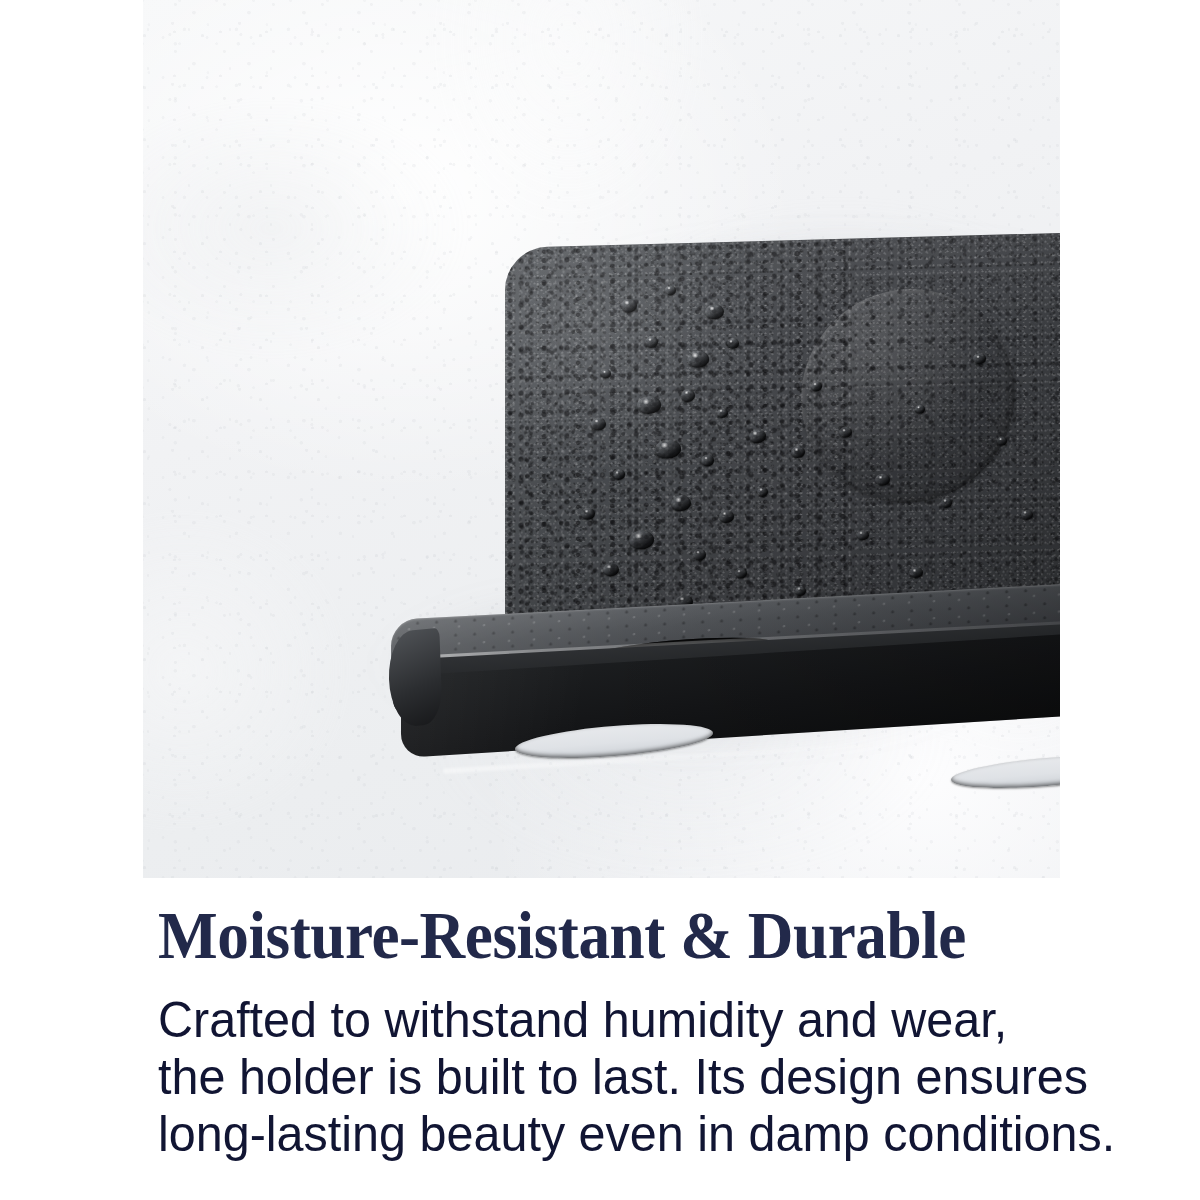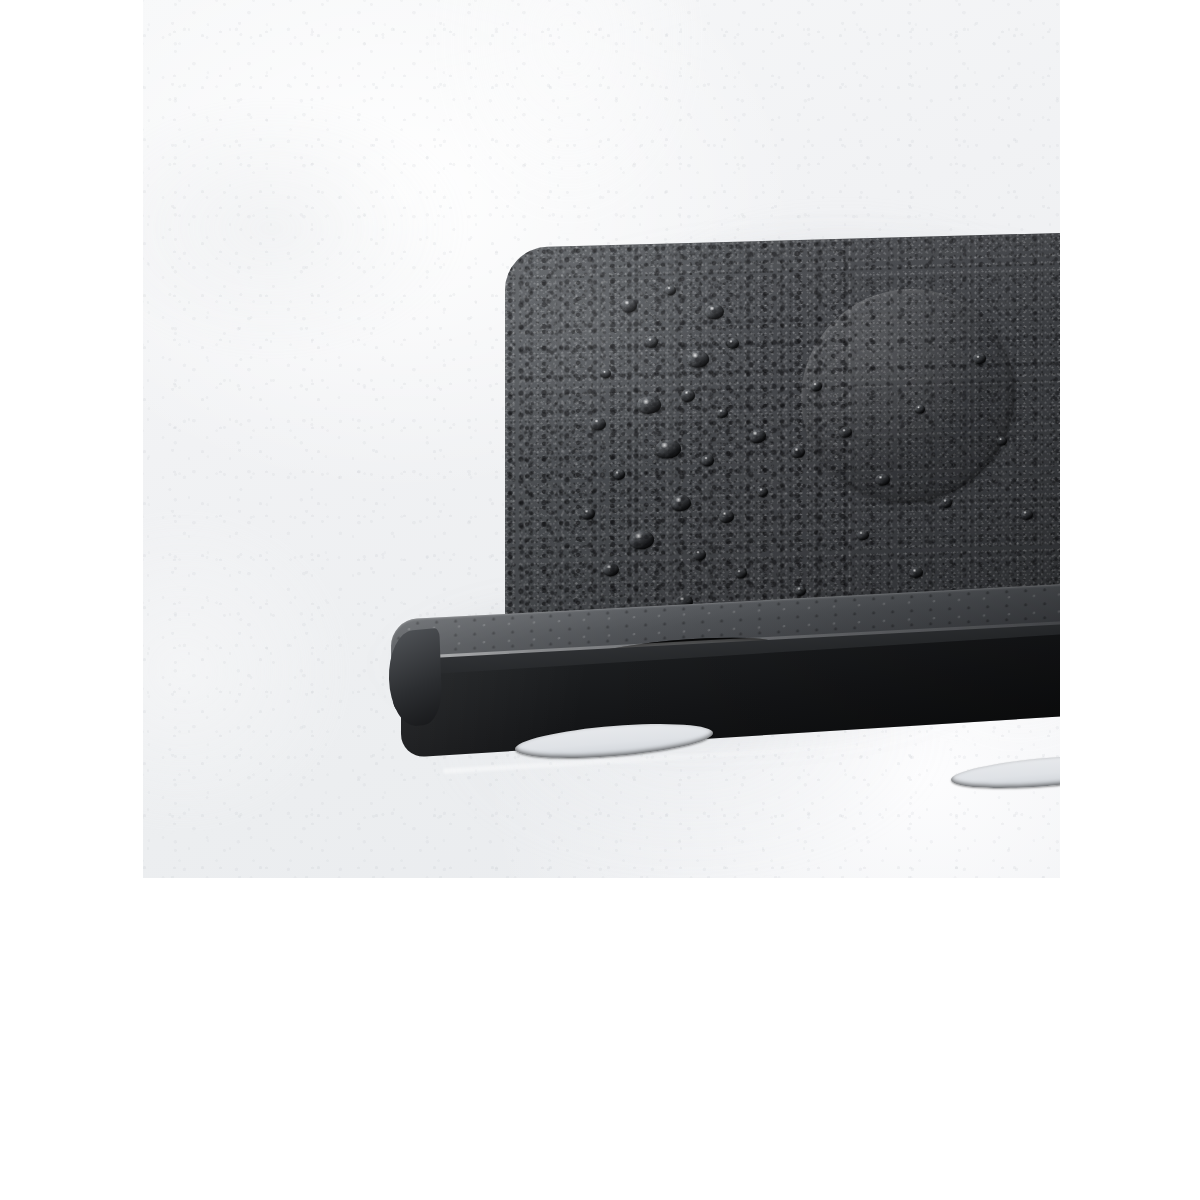--- a/index.html
+++ b/index.html
@@ -417,14 +417,23 @@
       <div class="shelf-under"></div>
 
       <div class="slot-through slot-c"></div>
       <div class="slot-through slot-d"></div>
 
       <div class="tip-left"></div>
       <div class="under-highlight"></div>
     </div>
   </div>
 
+  <div class="caption">
+    <h1 class="headline">Moisture-Resistant &amp; Durable</h1>
+
+    <p class="body-copy">
+      <span class="ln">Crafted to withstand humidity and wear,</span>
+      <span class="ln">the holder is built to last. Its design ensures</span>
+      <span class="ln">long-lasting beauty even in damp conditions.</span>
+    </p>
+  </div>
 
 </div>
 
 </body></html>

